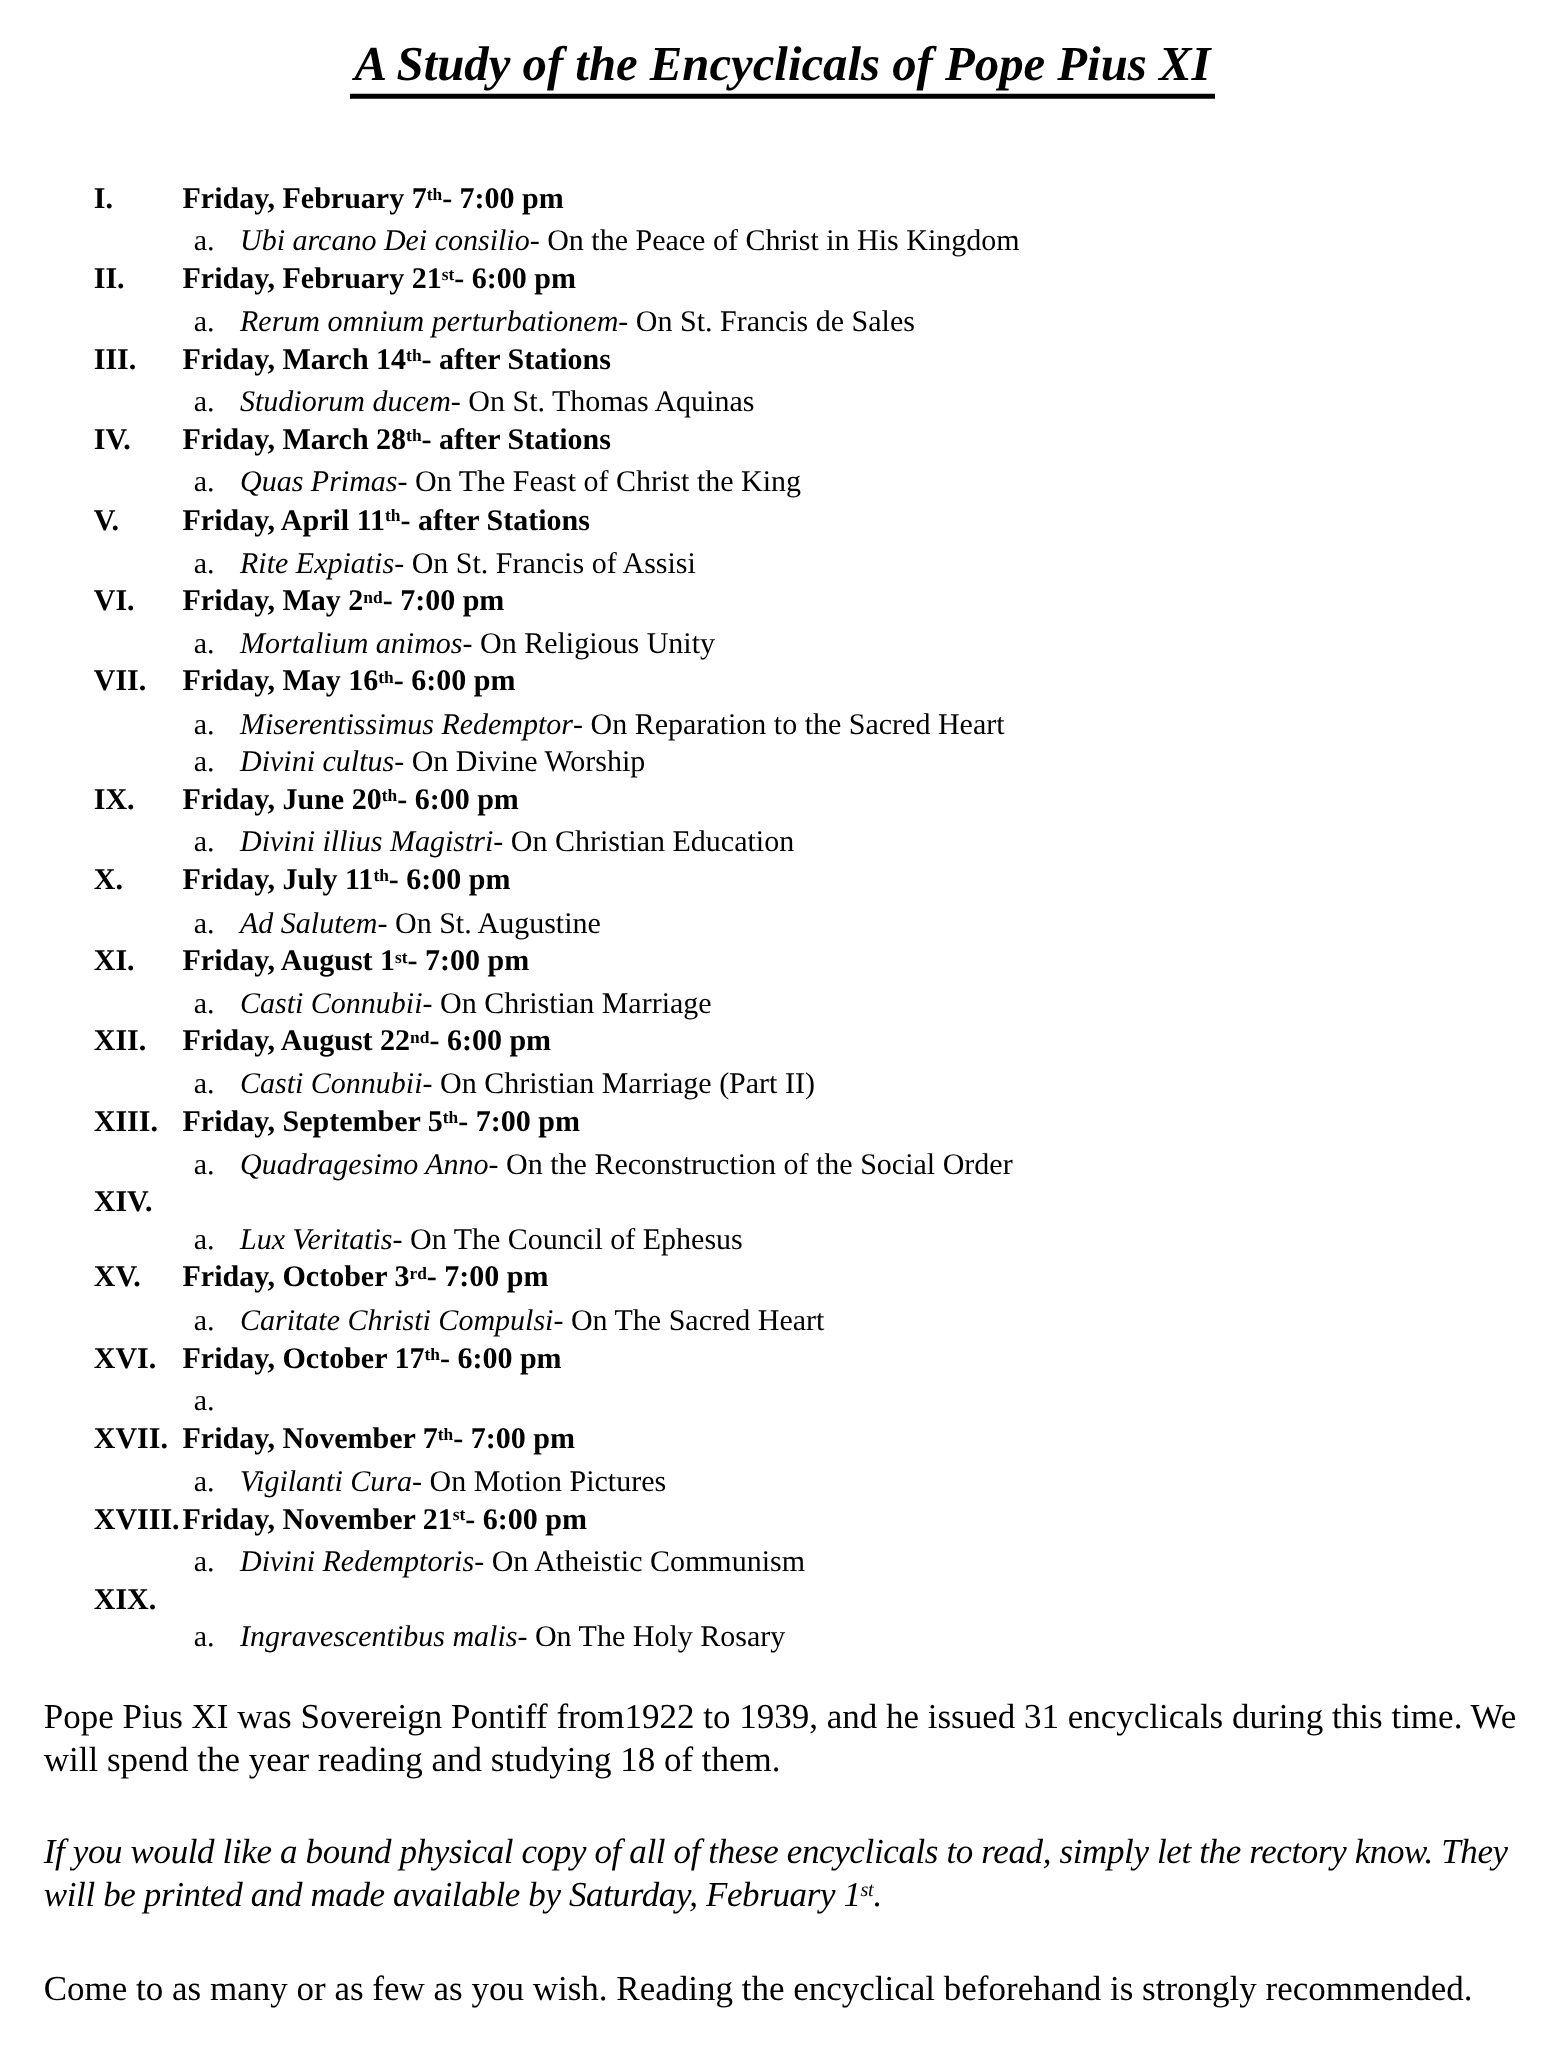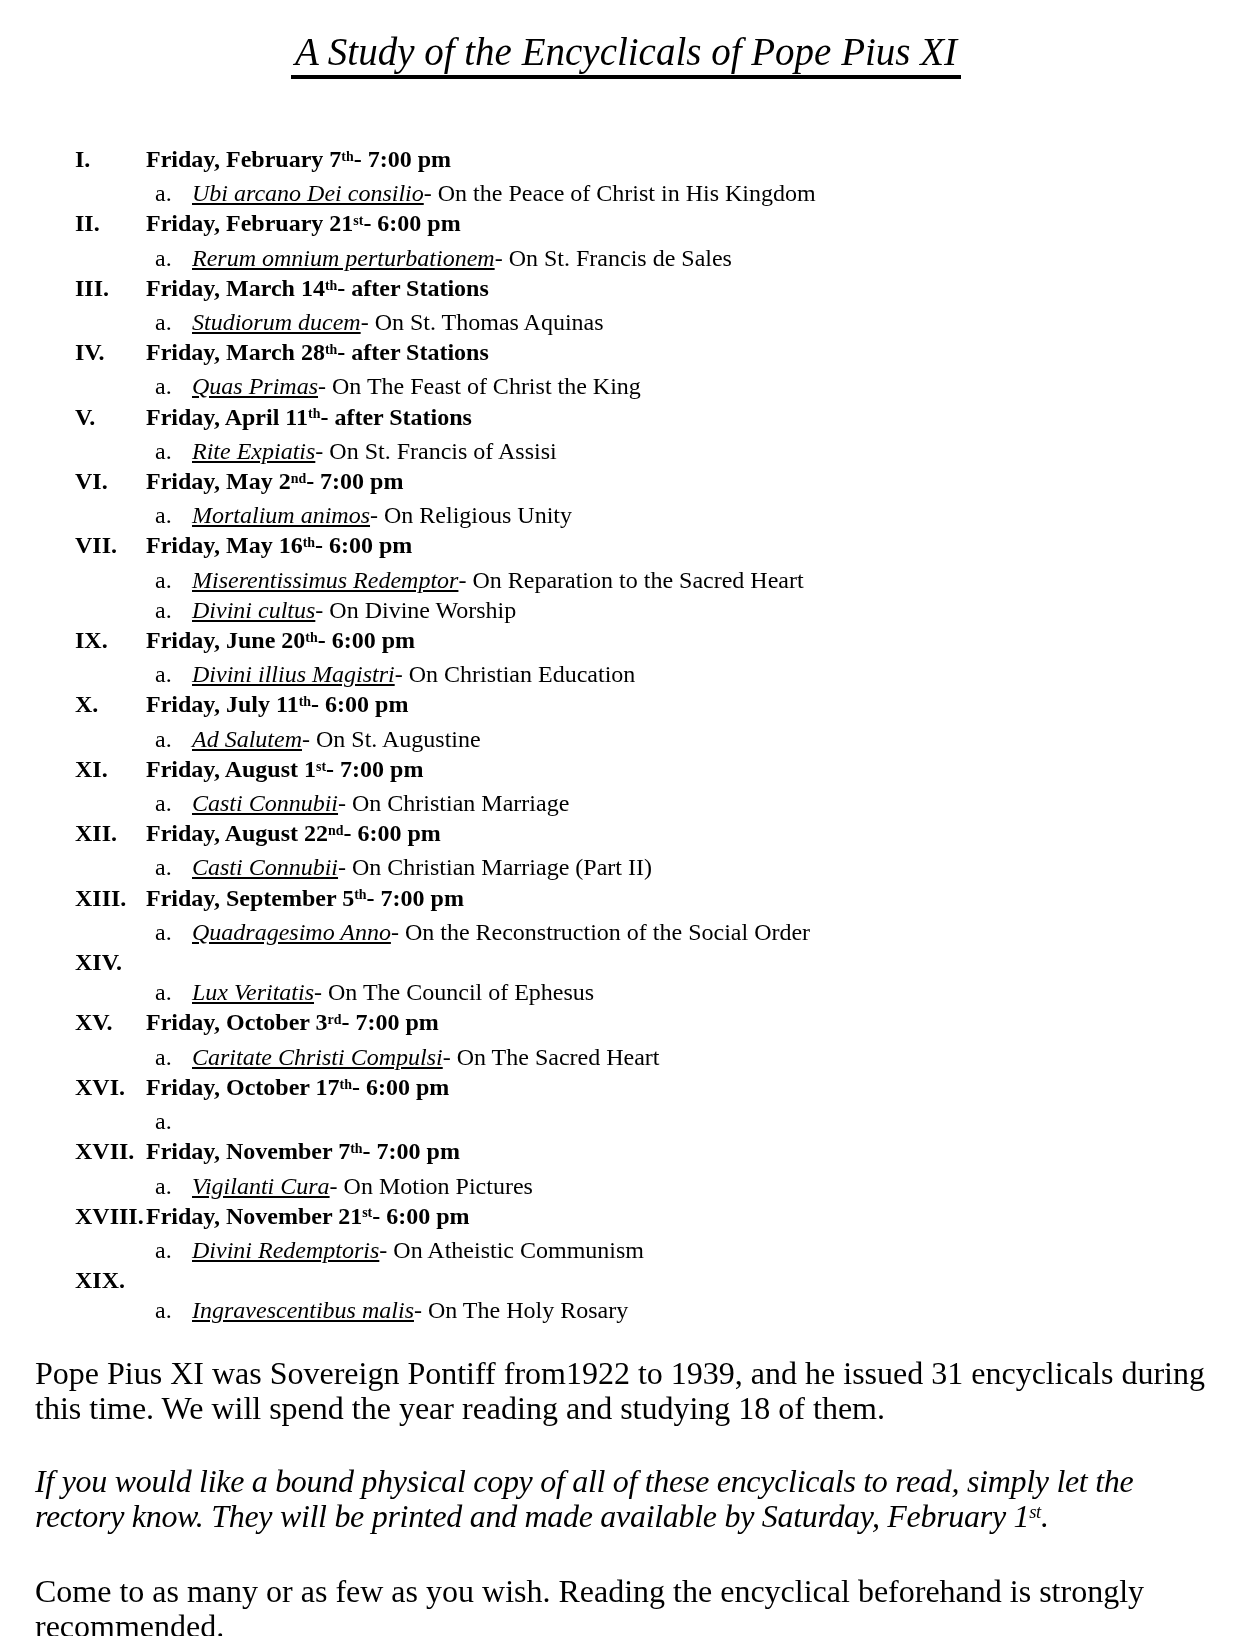--- a/index.html
+++ b/index.html
@@ -12,50 +12,50 @@
     font-family:"Liberation Serif","DejaVu Serif",serif;
     box-sizing:border-box;
     padding:30px 35px 0 35px;
     overflow:hidden;
   }
   
   .title-wrap{ text-align:center; margin:0; line-height:44px; }
   .doc-title{
     display:inline-block;
     font-size:39px;
-    font-weight:normal;
+    font-weight:bold;
     font-style:italic;
     line-height:44px;
     border-bottom:4px solid #000;
     padding:0 4px 1px 4px;
   }
   
   .schedule{
     list-style:none;
     margin:62px 0 0 0;
     padding:0;
     font-size:24px;
     line-height:30.2px;
   }
   .head-line{ display:flex; padding-left:40px; font-weight:bold; }
   .numeral{ min-width:71px; flex-shrink:0; }
   .head-text{ white-space:nowrap; }
   .sub-line{ display:flex; padding-left:120px; }
   .sub-marker{ min-width:37px; flex-shrink:0; }
   .sub-text{ white-space:nowrap; }
-  .enc-name{ font-style:italic;text-decoration:underline; }
+  .enc-name{ font-style:italic; }
   .ord{
     font-size:58%;
     position:relative;
     top:-0.45em;
     font-weight:inherit;
   }
   
   .para{
-    font-size:32px;
+    font-size:28px;
     line-height:35px;
     margin:0;
   }
   .para-1{ margin-top:30px; }
   .para-2{ margin-top:38px; font-style:italic; letter-spacing:-0.3px; }
   .para-3{ margin-top:36px; }
 </style>
 </head>
 <body>
 

